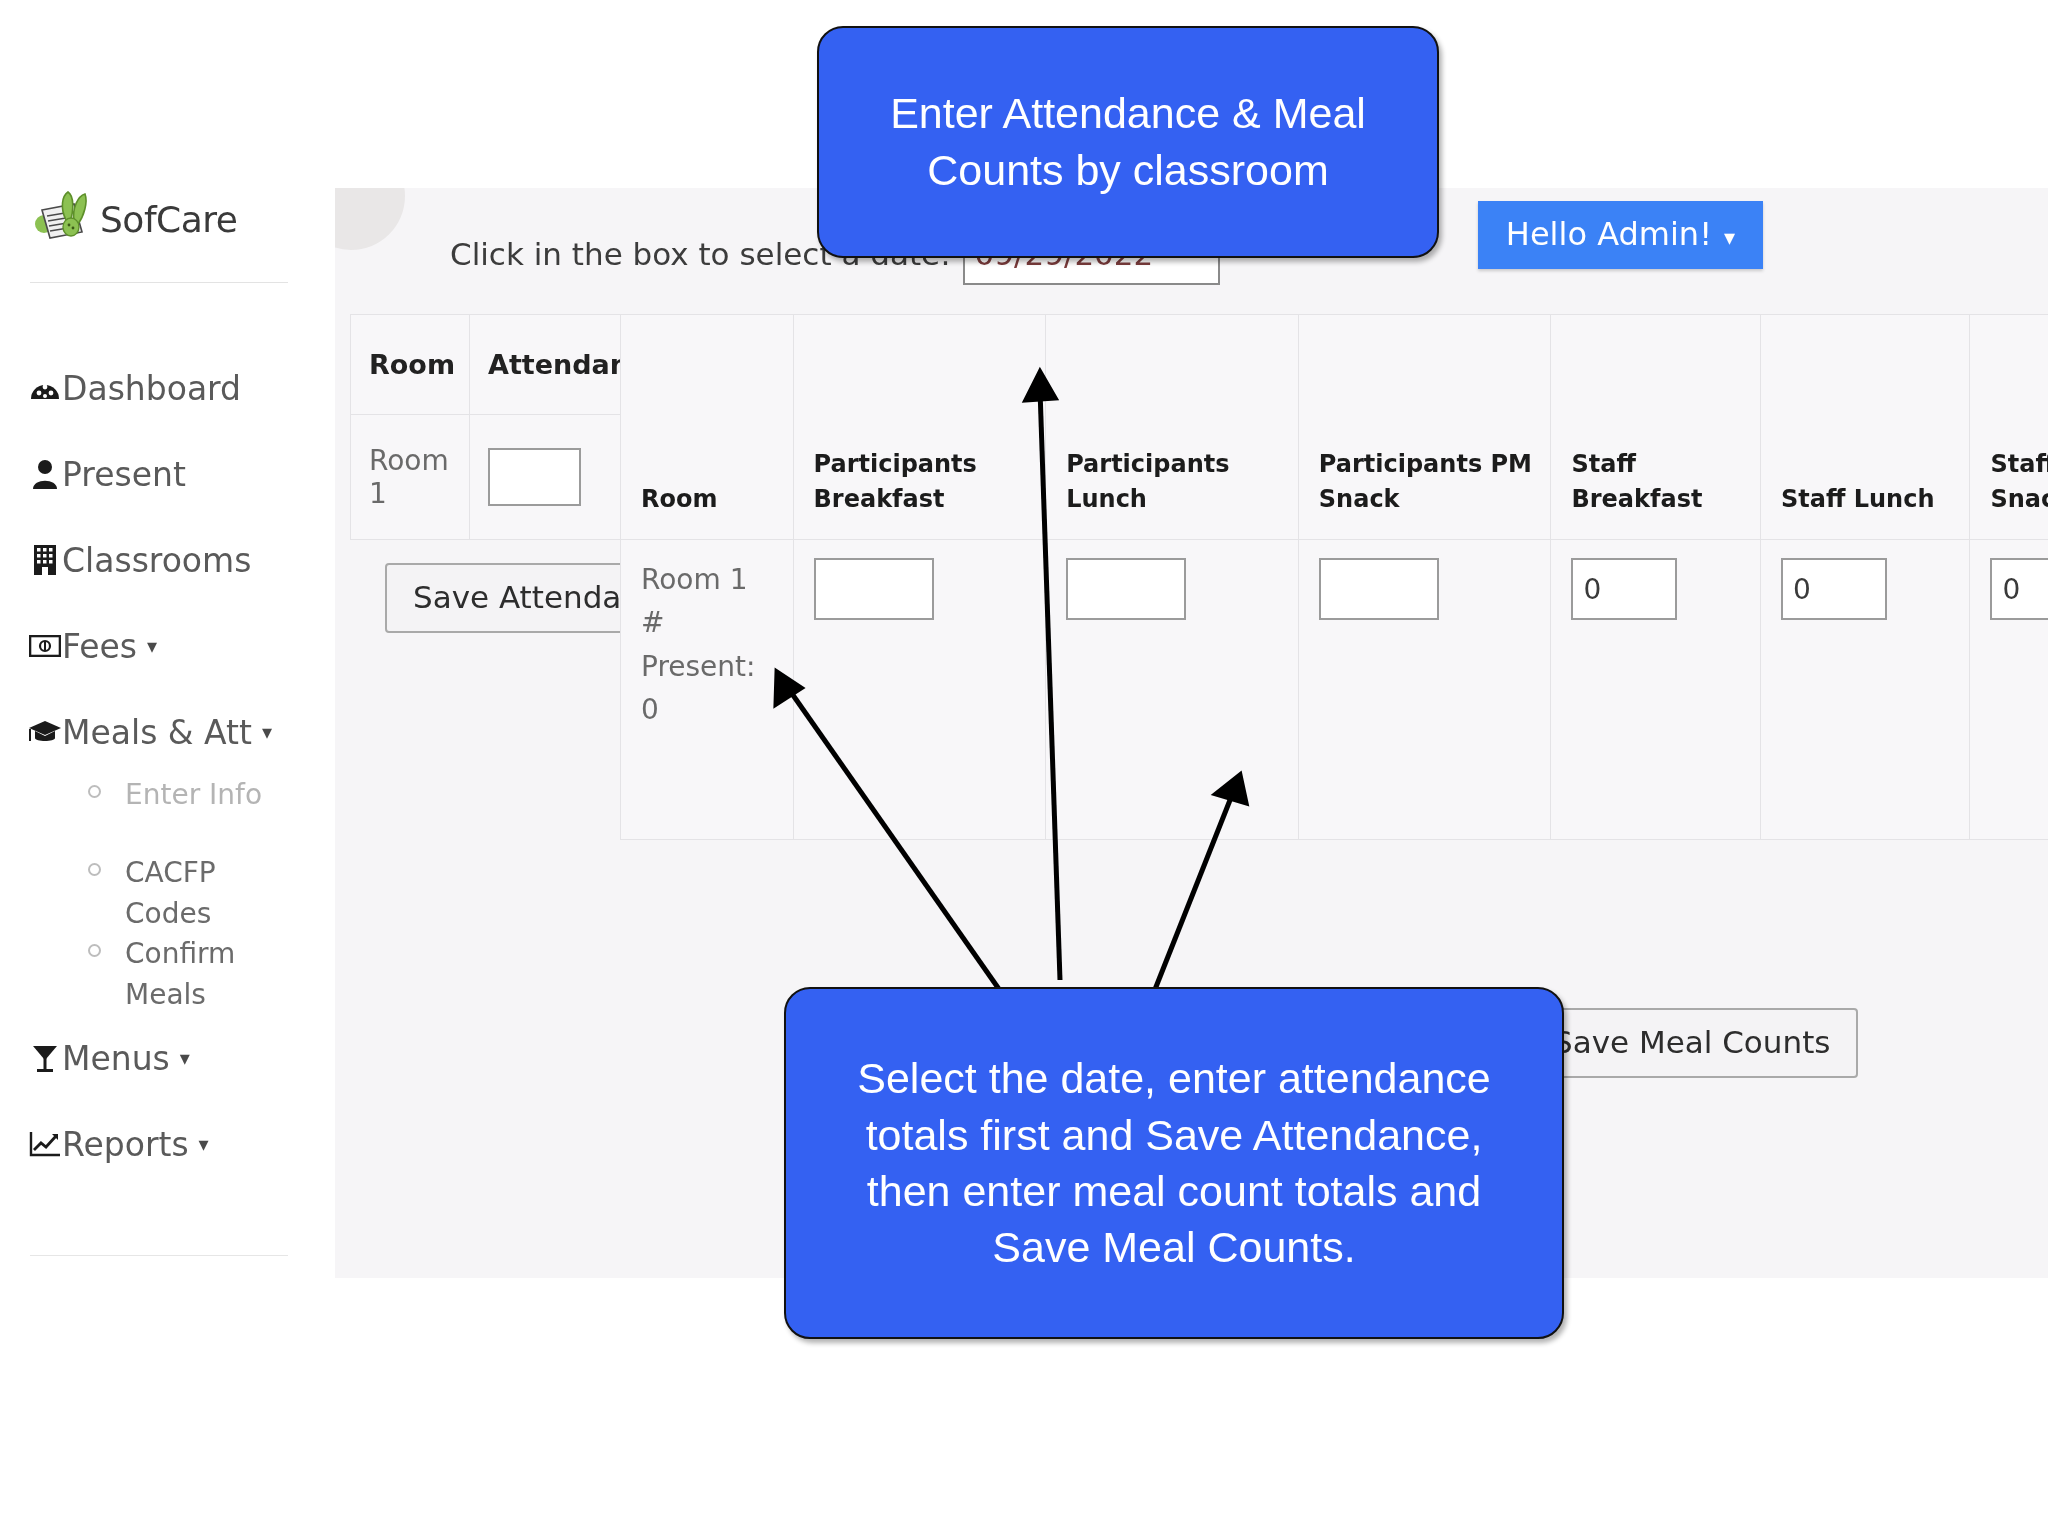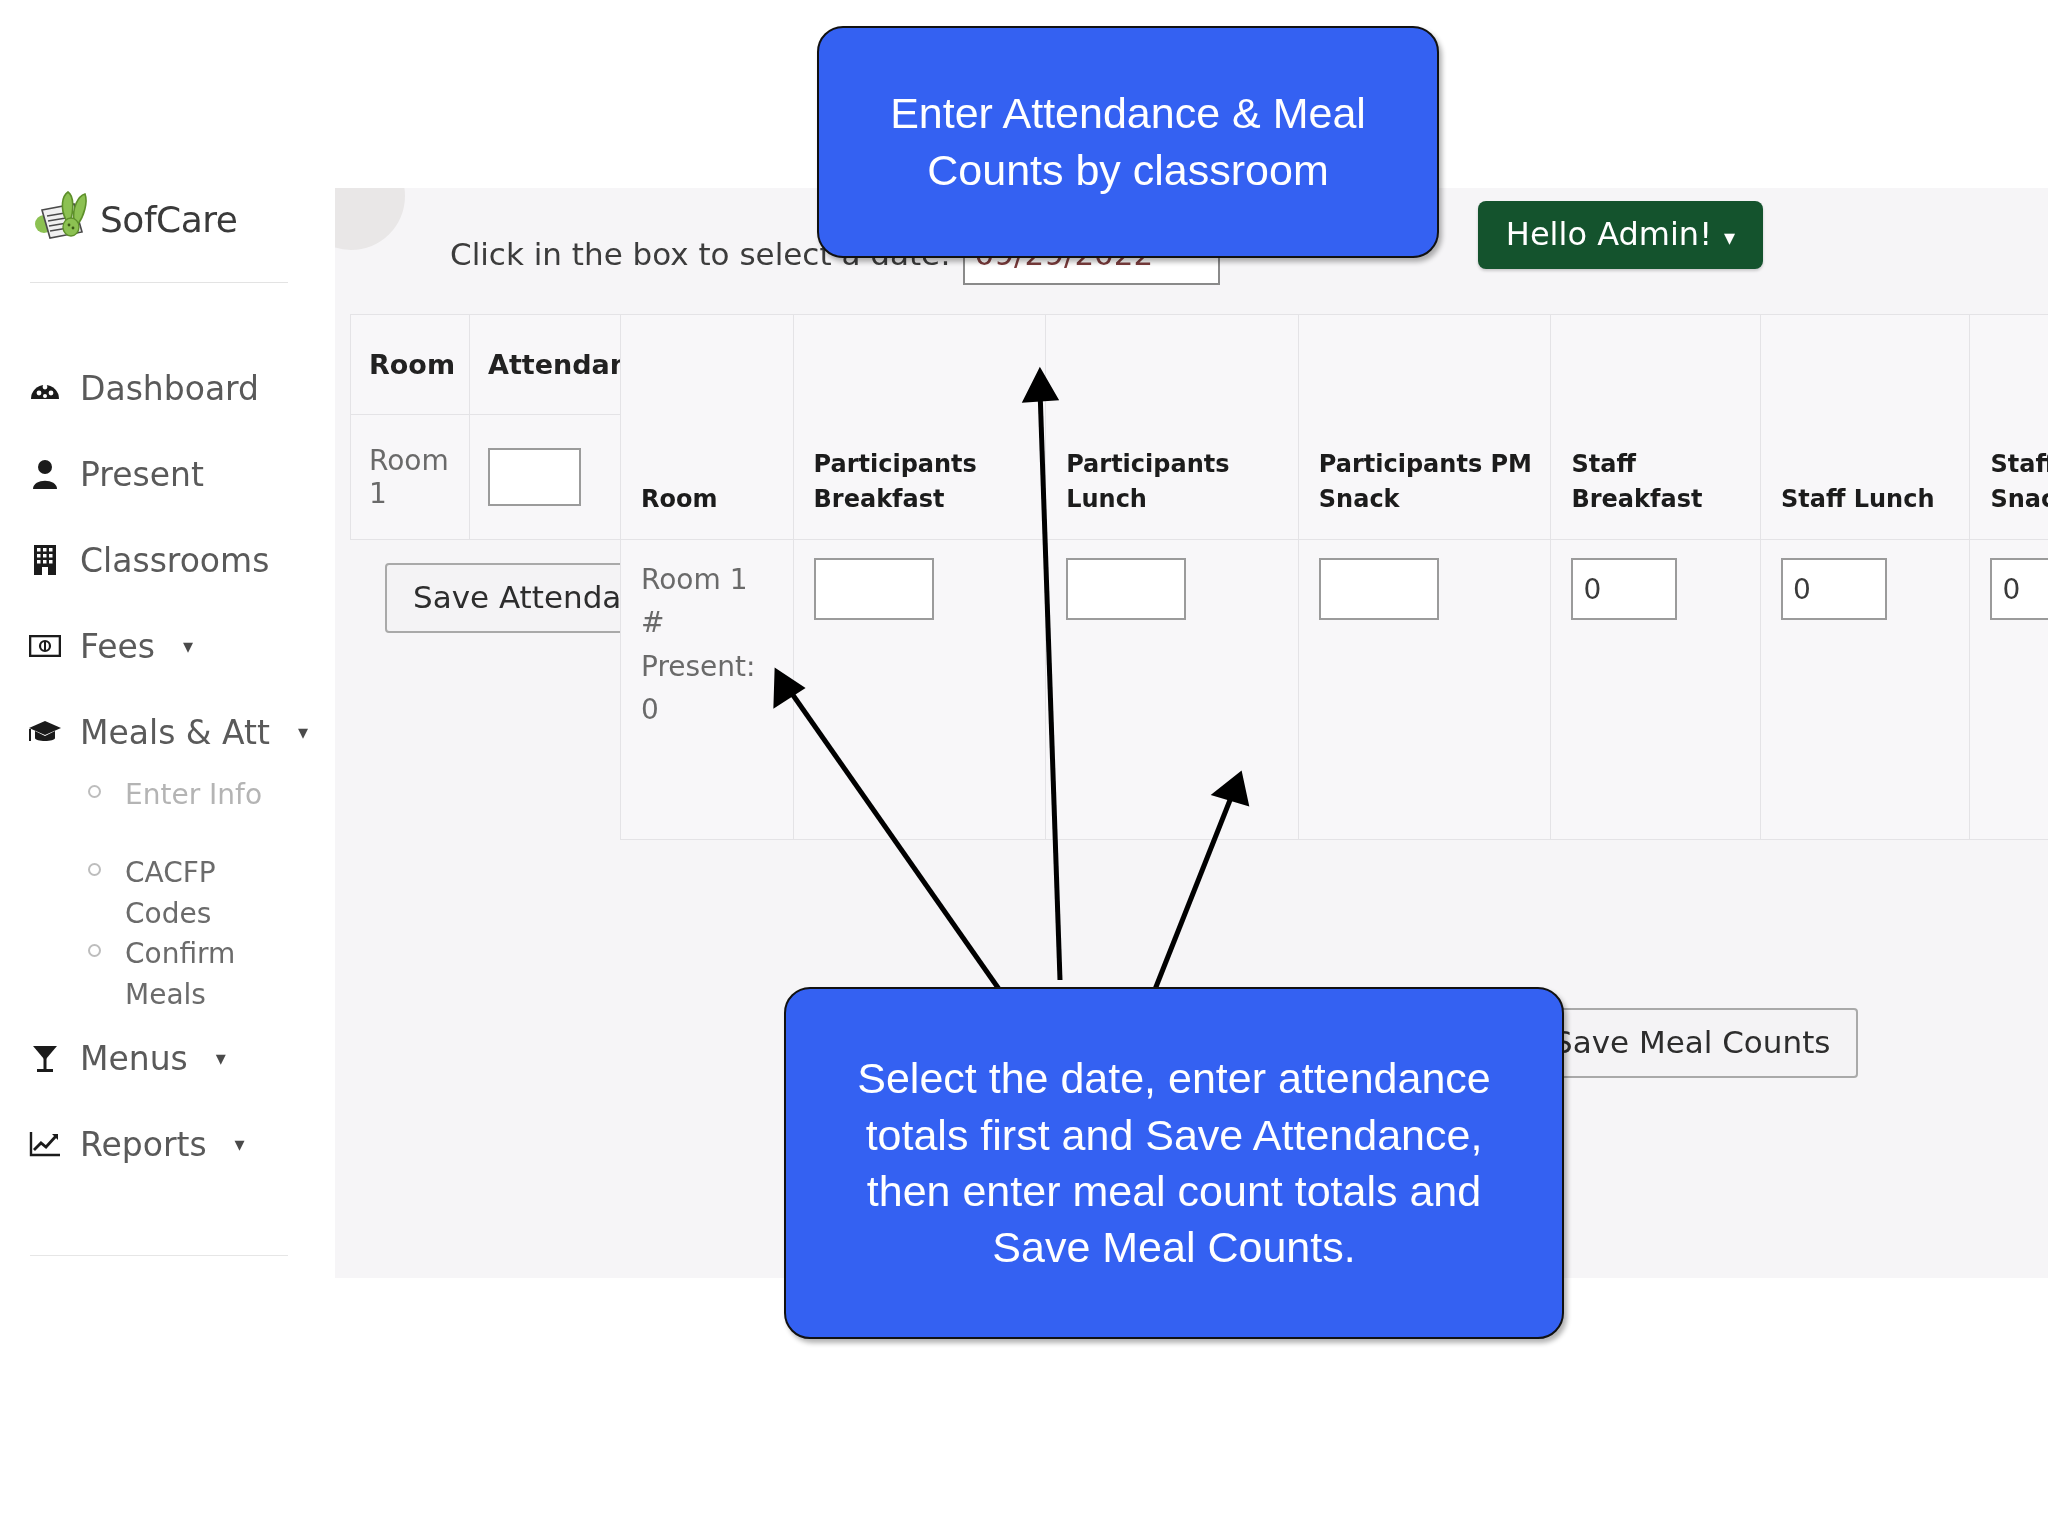--- a/index.html
+++ b/index.html
@@ -21,21 +21,21 @@
   .brand-logo { width: 62px; height: 58px; position: relative; }
   .brand-name {
     font-family: "DejaVu Sans", sans-serif;
     font-size: 36px; color: #3a3a3a; letter-spacing: -0.5px;
   }
   .brand-divider {
     position: absolute; left: 30px; top: 282px; width: 258px; height: 1px; background: #e3e3e3;
   }
   .nav { position: absolute; left: 0; top: 345px; width: 335px; }
   .nav-item {
-    display: flex; align-items: center; gap: 18px;
+    display: flex; align-items: center; 
     padding: 0 0 0 28px; height: 86px;
     color: #5a5a5a; font-size: 33px;
     font-family: "DejaVu Sans", sans-serif;
     cursor: pointer;
   }
   .nav-icon { width: 34px; height: 34px; flex: 0 0 34px; display:flex; align-items:center; justify-content:center; }
   .nav-caret { margin-left: 10px; font-size: 20px; color:#4a4a4a; }
   .subnav-item {
     display: flex; align-items: flex-start; gap: 24px;
     padding-left: 88px; min-height: 78px;
@@ -60,24 +60,24 @@
     background: #f6f5f7;
     overflow: hidden;
   }
   .topbar-blob {
     position: absolute; left: -38px; top: -46px;
     width: 108px; height: 108px; border-radius: 50%;
     background: #e9e7e7;
   }
   .hello-btn {
     position: absolute; right: 285px; top: 13px;
-    background: #14532d; color: #ffffff;
+    background: #3b82f6; color: #ffffff;
     font-size: 32px; font-family: "DejaVu Sans", sans-serif;
     padding: 14px 28px 16px 28px;
-    border-radius: 8px; border: none;
+    border-radius: 0; border: none;
     box-shadow: 0 2px 3px rgba(0,0,0,0.18);
     cursor: pointer; white-space: nowrap;
   }
   .hello-caret { margin-left: 12px; font-size: 22px; }
 
   .date-row {
     position: absolute; left: 115px; top: 34px;
     display: flex; align-items: center; gap: 12px;
   }
   .date-label {

